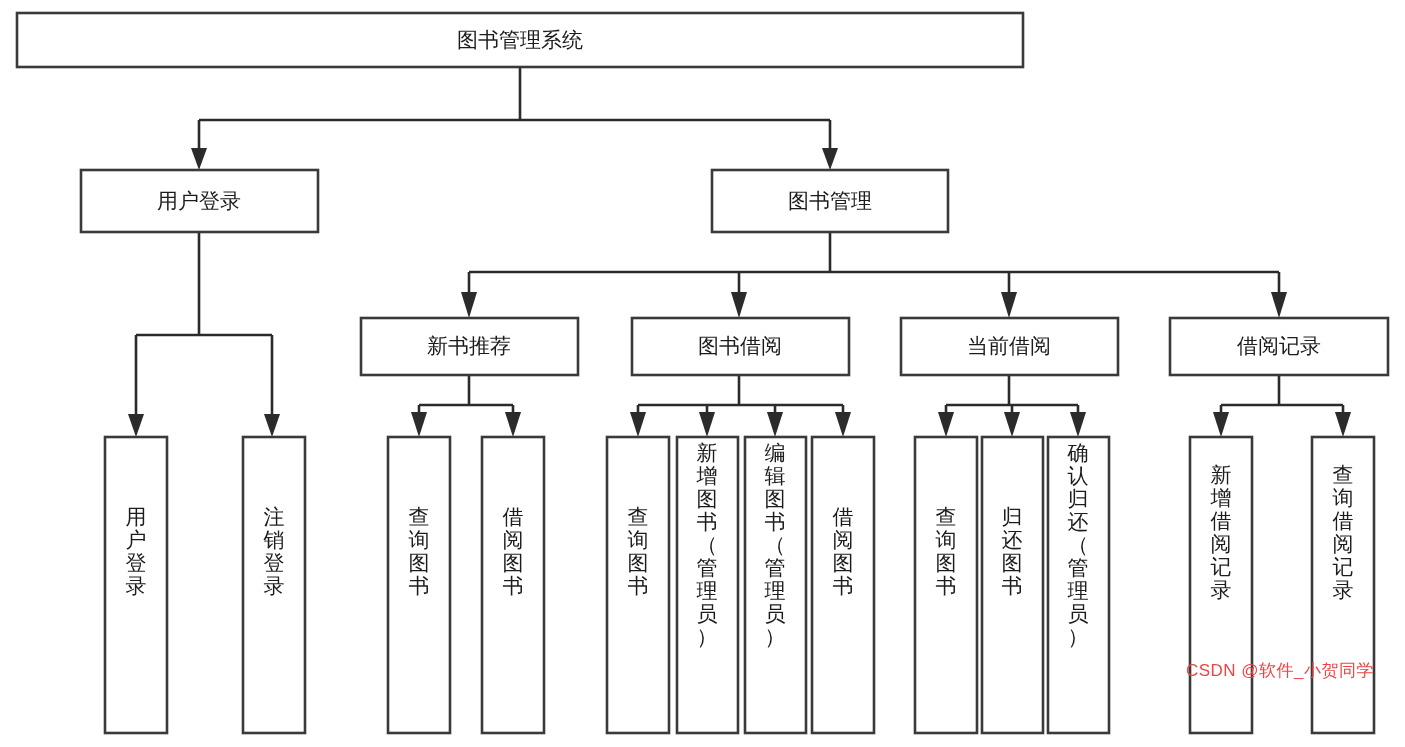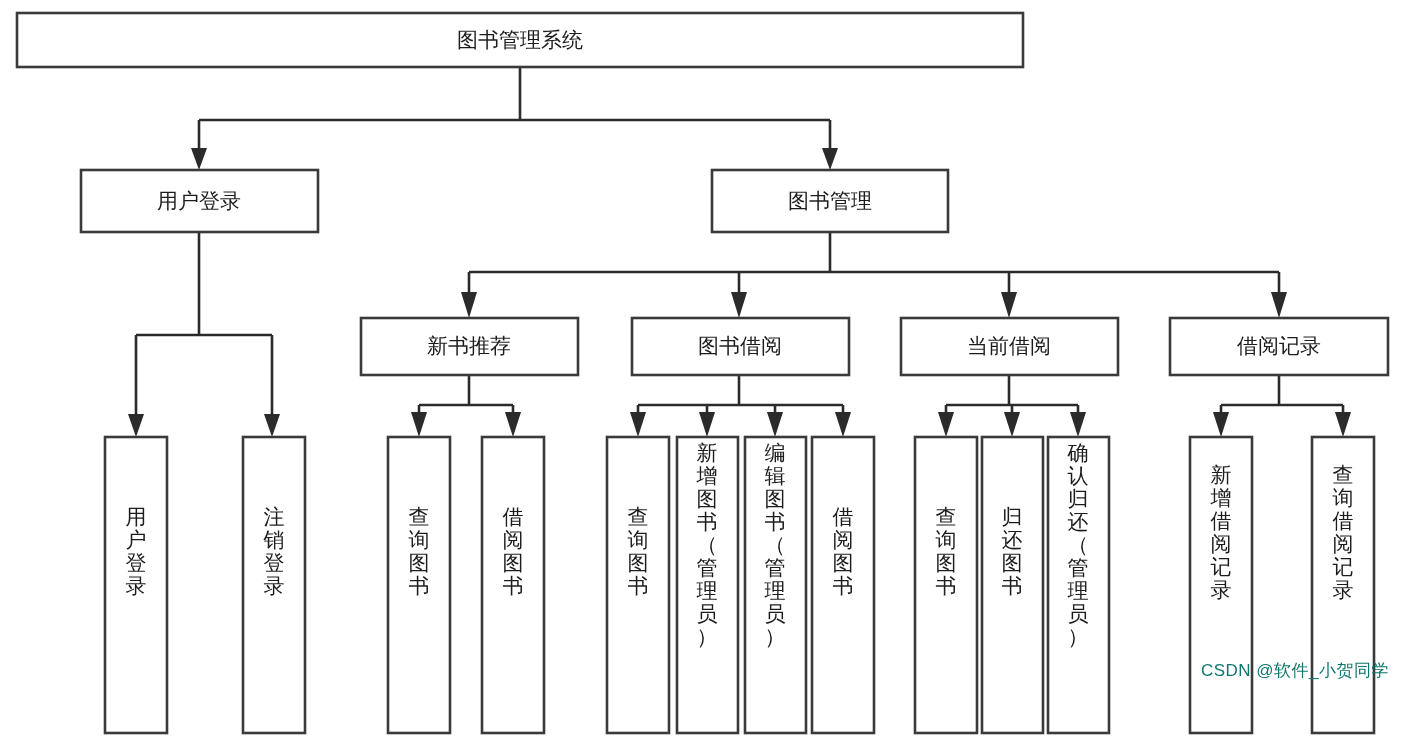--- a/index.html
+++ b/index.html
@@ -51,25 +51,25 @@
     dominant-baseline: middle;
   }
   .node-label-v {
     font-family: "Liberation Sans", "DejaVu Sans", sans-serif;
     font-size: 21px;
     fill: #1c1c1c;
     text-anchor: middle;
   }
   .watermark-text {
     position: absolute;
-    right: 16px;
+    right: 31px;
     bottom: 6px;
     font-family: "Liberation Sans", "DejaVu Sans", sans-serif;
     font-size: 17px;
-    color: #0f766e;
+    color: #ef4444;
     letter-spacing: 0.5px;
     white-space: nowrap;
     user-select: none;
   }
 </style>
 </head>
 <body>
 
 <div id="diagram-root">
 

